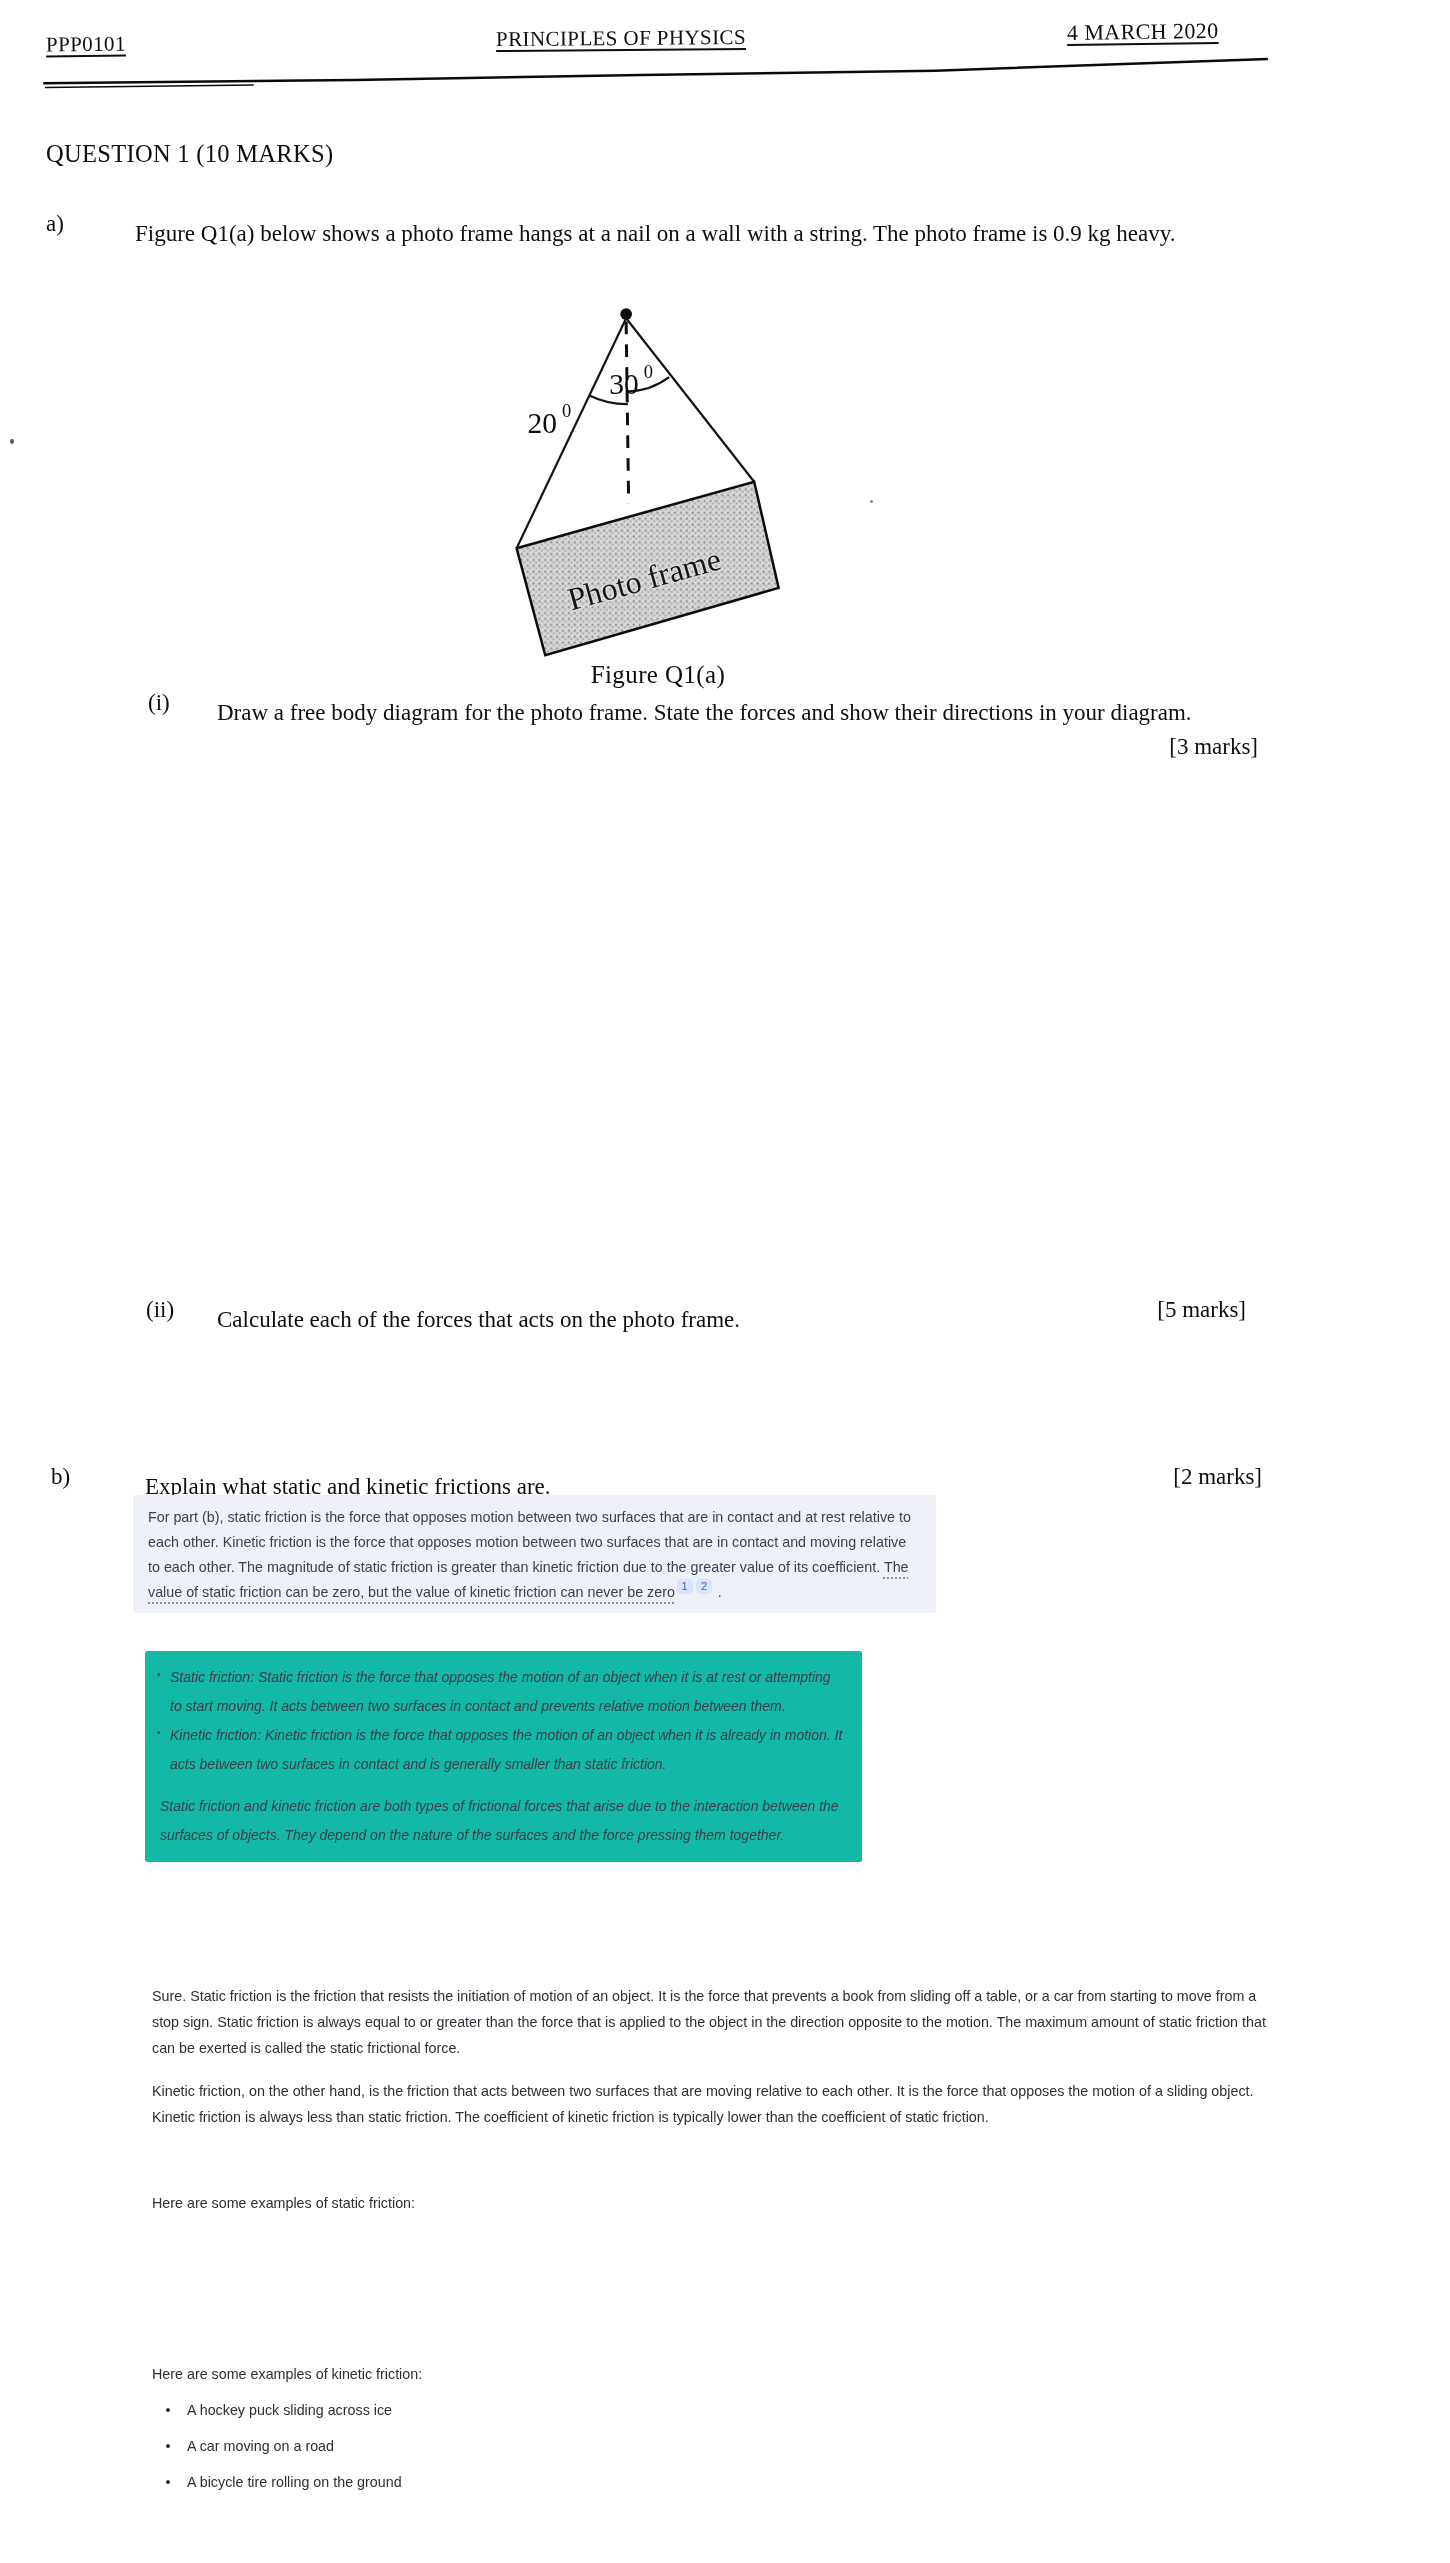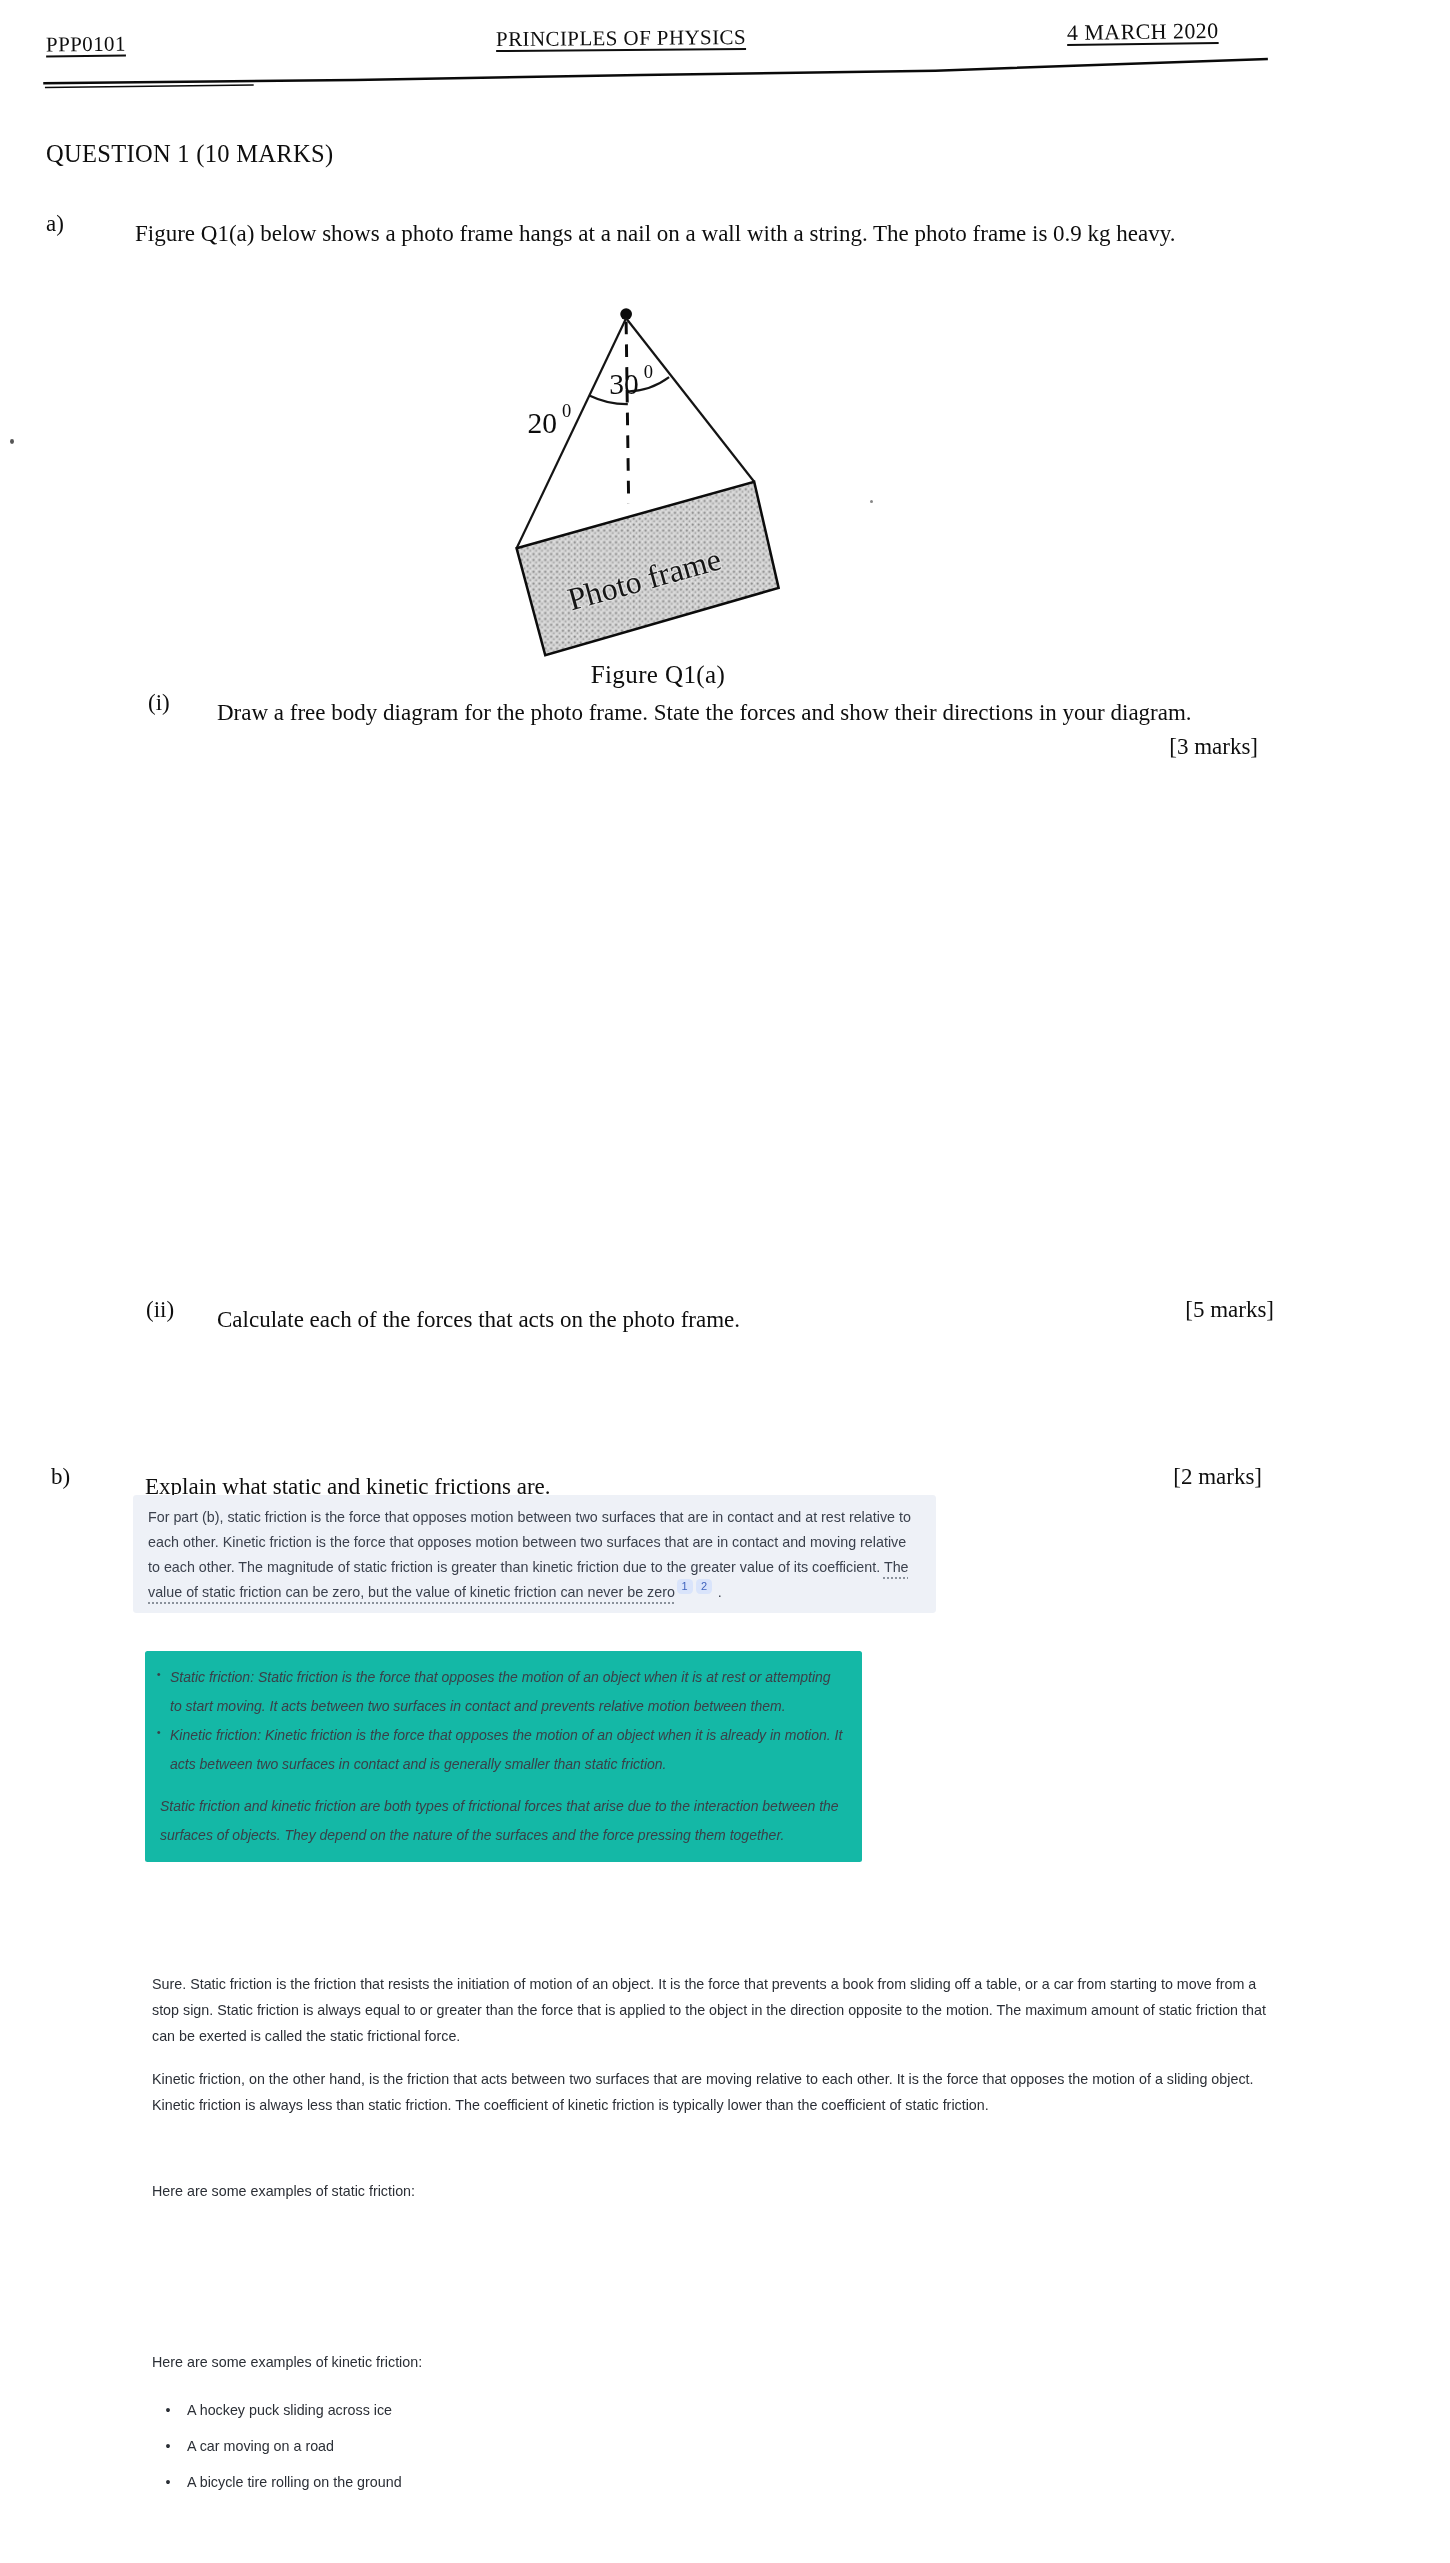--- a/index.html
+++ b/index.html
@@ -77,21 +77,21 @@
     font-size:14px;line-height:29px;color:#3a4048;font-style:italic;
   }
   #card2 ul{margin:0;padding:0;list-style:none;}
   #card2 li{position:relative;padding-left:15px;}
   #card2 li::before{
     content:"•";position:absolute;left:1.7px;top:-2.5px;font-size:11px;color:#3a4048;
   }
   #card2 .summary{margin:13.5px 0 0 5px;}
   .body-par{
     position:absolute;left:152px;width:1117px;
-    font-size:14.3px;line-height:26px;color:#2b2f36;
+    font-size:14.3px;line-height:26px;color:#2b2f36;margin-top:12px;
   }
   .body-list{
     position:absolute;left:152px;width:1012px;
     margin:0;padding:0;list-style:none;
     font-size:14.3px;line-height:26px;color:#2b2f36;
   }
   .body-list li{position:relative;padding-left:35px;margin-bottom:10px;}
   .body-list li::before{
     content:"•";position:absolute;left:13.5px;top:0;color:#2b2f36;
   }
@@ -147,21 +147,21 @@
     <text transform="translate(228,352) rotate(-15.5)" text-anchor="middle" font-family="Liberation Serif, serif" font-size="38" fill="#161616" style="paint-order:stroke;stroke:#dedede;stroke-width:3px;">Photo frame</text>
   </svg>
   <div id="figure-caption">Figure Q1(a)</div>
 
   <div class="part-label" style="left:148px;top:690px;">(i)</div>
   <div class="exam-par" style="left:217px;top:690px;width:1041px;">Draw a free body diagram for the photo frame. State the forces and show their directions in your diagram.</div>
   <div class="marks" style="right:192px;top:734px;">[3 marks]</div>
 
   <div class="part-label" style="left:146px;top:1297px;">(ii)</div>
   <div class="exam-par" style="left:217px;top:1297px;width:927px;text-align:left;">Calculate each of the forces that acts on the photo frame.</div>
-  <div class="marks" style="right:176px;top:1297px;margin-left:44px;">[5 marks]</div>
+  <div class="marks" style="right:204px;top:1297px;margin-left:44px;">[5 marks]</div>
 
   <div class="part-label" style="left:51px;top:1464px;">b)</div>
   <div class="exam-par" style="left:145px;top:1464px;width:927px;text-align:left;">Explain what static and kinetic frictions are.</div>
   <div class="marks" style="right:188px;top:1464px;">[2 marks]</div>
 
   <div id="card1" class="ans">
     <span>For part (b), static friction is the force that opposes motion between two surfaces that are in contact and at rest relative to each other. Kinetic friction is the force that opposes motion between two surfaces that are in contact and moving relative to each other. The magnitude of static friction is greater than kinetic friction due to the greater value of its coefficient. </span><span class="dotted">The value of static friction can be zero, but the value of kinetic friction can never be zero</span><sup class="cite">1</sup><sup class="cite">2</sup><span> .</span>
   </div>
 
   <div id="card2" class="ans">

